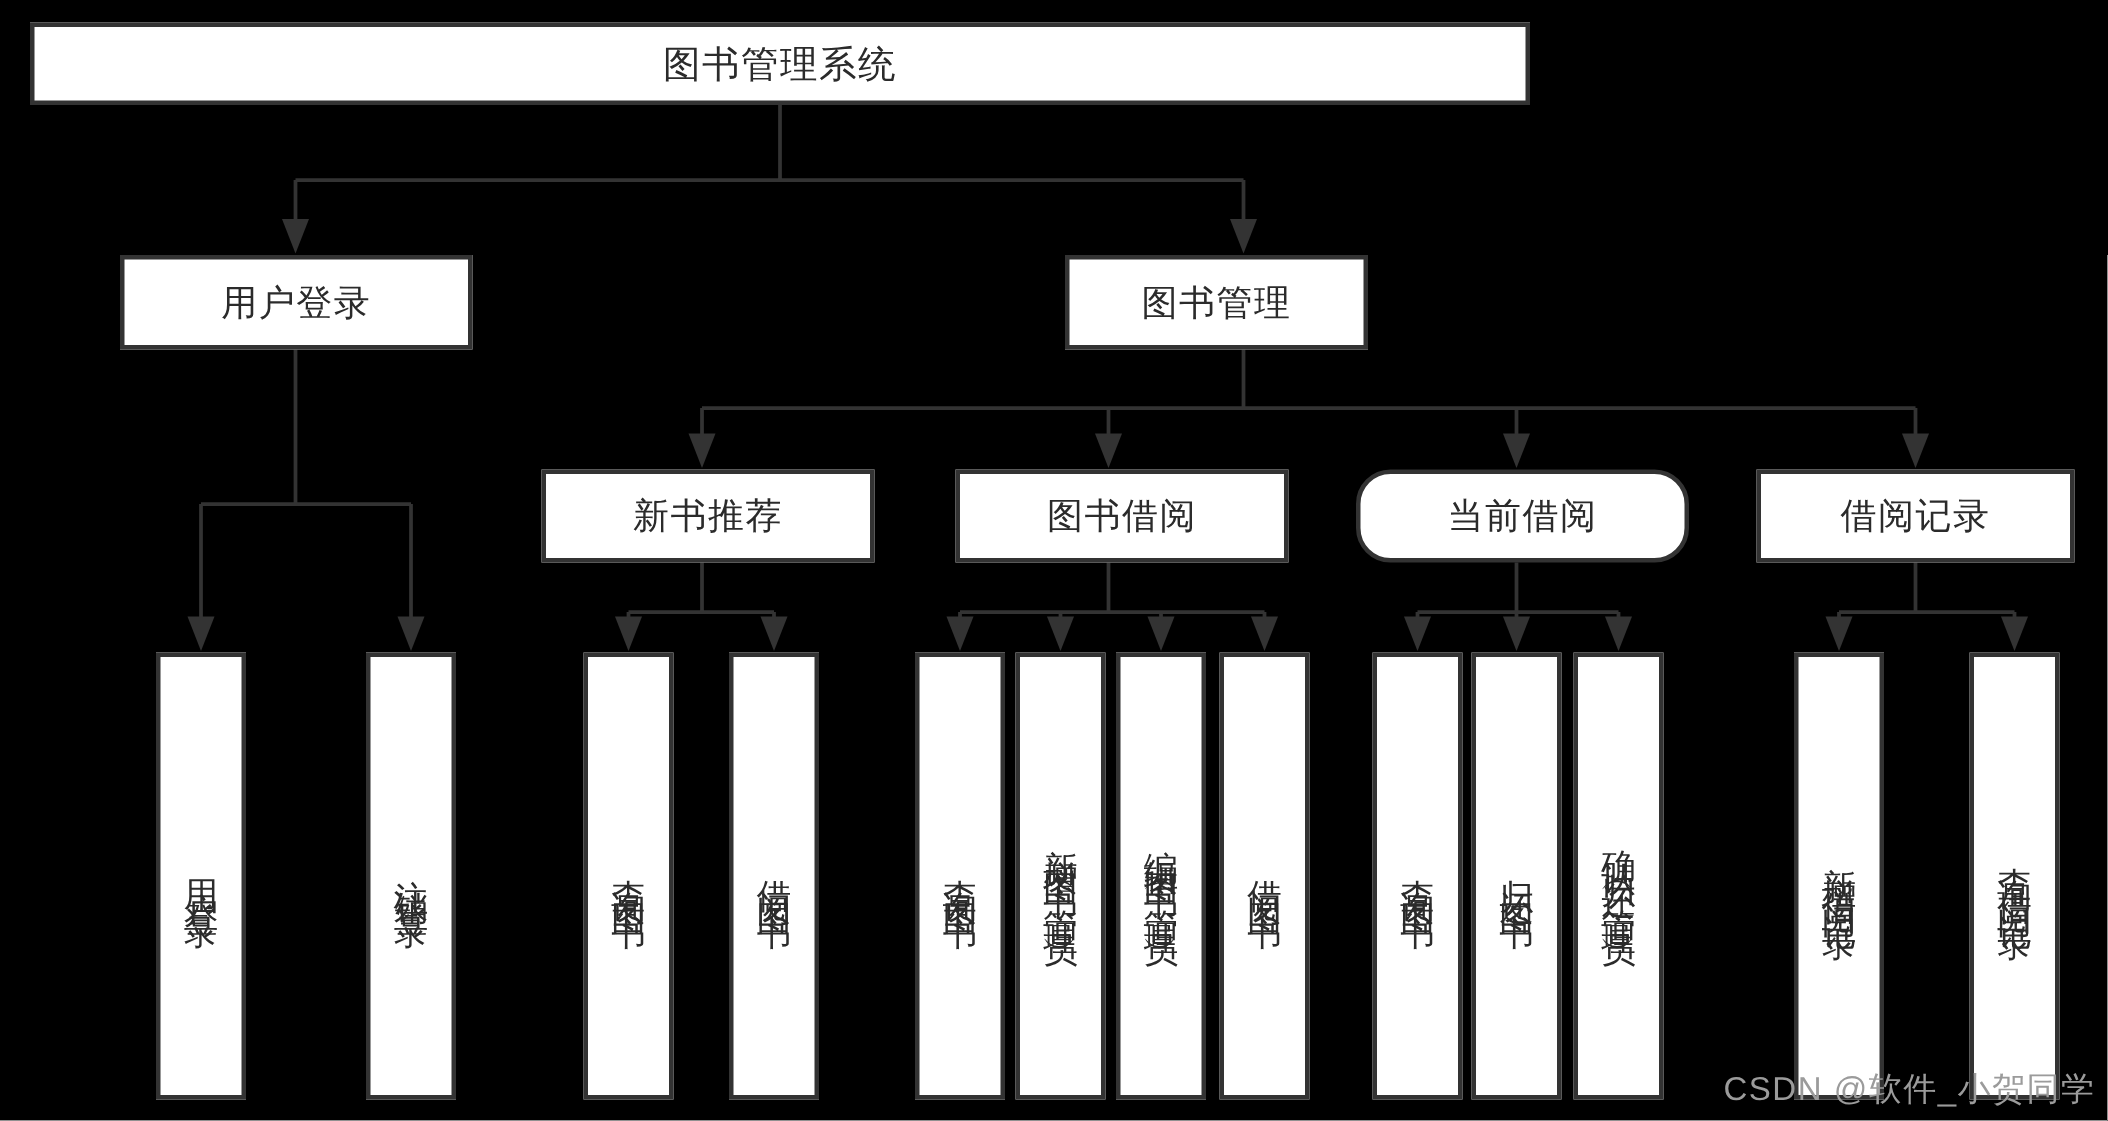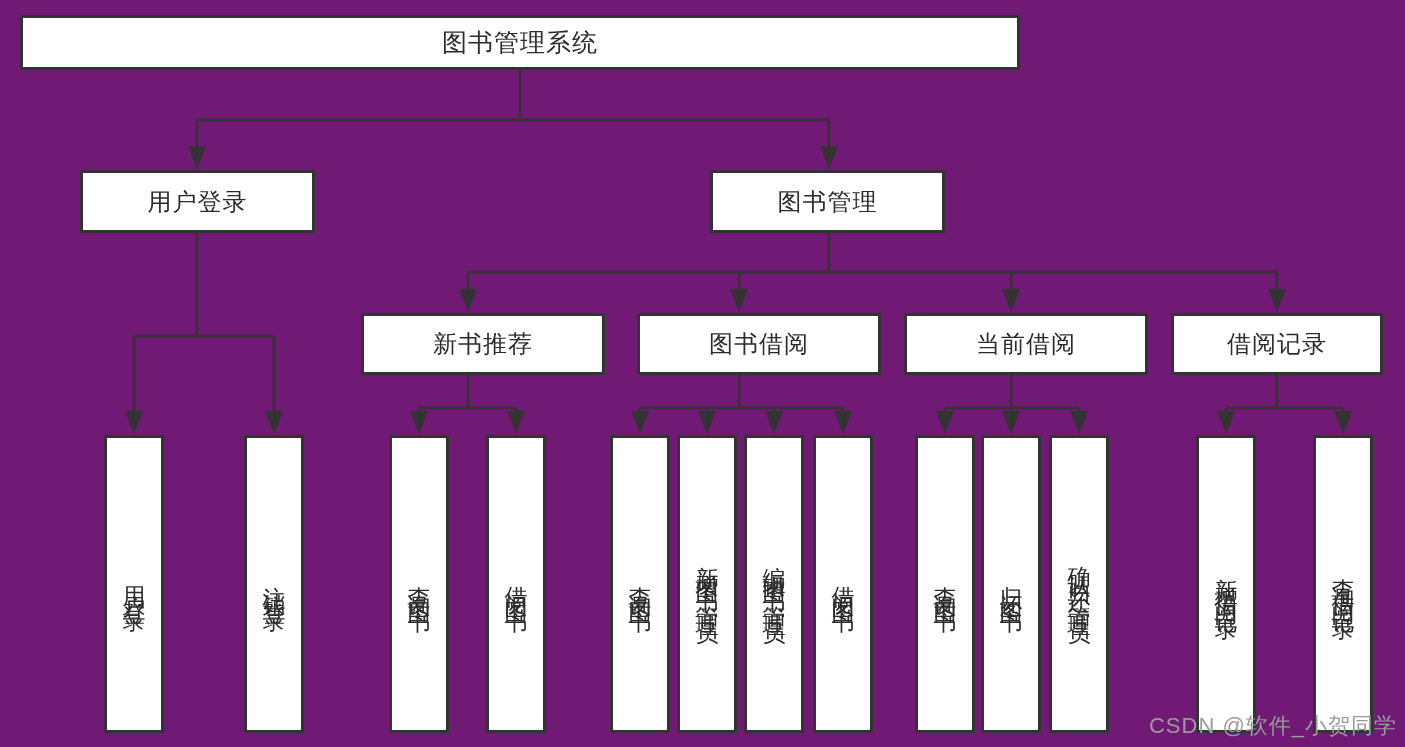--- a/index.html
+++ b/index.html
@@ -5,21 +5,21 @@
   html, body {
     margin: 0;
     padding: 0;
     background: #ffffff;
     font-family: "Liberation Sans", sans-serif;
   }
   .stage {
     position: relative;
     width: 1405px;
     height: 747px;
-    background: #701a75;
+    background: #000000;
     overflow: hidden;
   }
   .connectors {
     position: absolute;
     left: 0;
     top: 0;
     width: 1405px;
     height: 747px;
   }
   .node {
@@ -34,21 +34,21 @@
   }
   .node-root {
     left: 20px; top: 15px; width: 1000px; height: 55px;
     font-size: 25px; letter-spacing: 1px;
   }
   .node-l2 {
     top: 170px; height: 63px;
     font-size: 24px; letter-spacing: 1px;
   }
   .node-l3 {
-    top: 313px; height: 62px; width: 244px;
+    top: 313px; height: 62px; width: 222px;
     font-size: 24px; letter-spacing: 1px;
   }
   .leaf {
     top: 435px; height: 298px; width: 60px;
     font-size: 23px;
   }
   .leaf .vtext {
     writing-mode: vertical-rl;
     text-orientation: mixed;
     letter-spacing: 8px;
@@ -103,31 +103,31 @@
     </g>
   </svg>
 
   <div class="node node-root">
     <span>图书管理系统</span>
   </div>
 
   <div class="node node-l2" style="left:80px;width:235px;">
     <span>用户登录</span>
   </div>
-  <div class="node node-l2" style="left:710px;width:235px;">
+  <div class="node node-l2" style="left:710px;width:202px;">
     <span>图书管理</span>
   </div>
 
   <div class="node node-l3" style="left:361px;">
     <span>新书推荐</span>
   </div>
   <div class="node node-l3" style="left:637px;">
     <span>图书借阅</span>
   </div>
-  <div class="node node-l3" style="left:904px;">
+  <div class="node node-l3" style="left:904px;border-radius:23px;">
     <span>当前借阅</span>
   </div>
   <div class="node node-l3" style="left:1171px;width:212px;">
     <span>借阅记录</span>
   </div>
 
   <div class="node leaf" style="left:104px;">
     <span class="vtext">用户登录</span>
   </div>
   <div class="node leaf" style="left:244px;">

